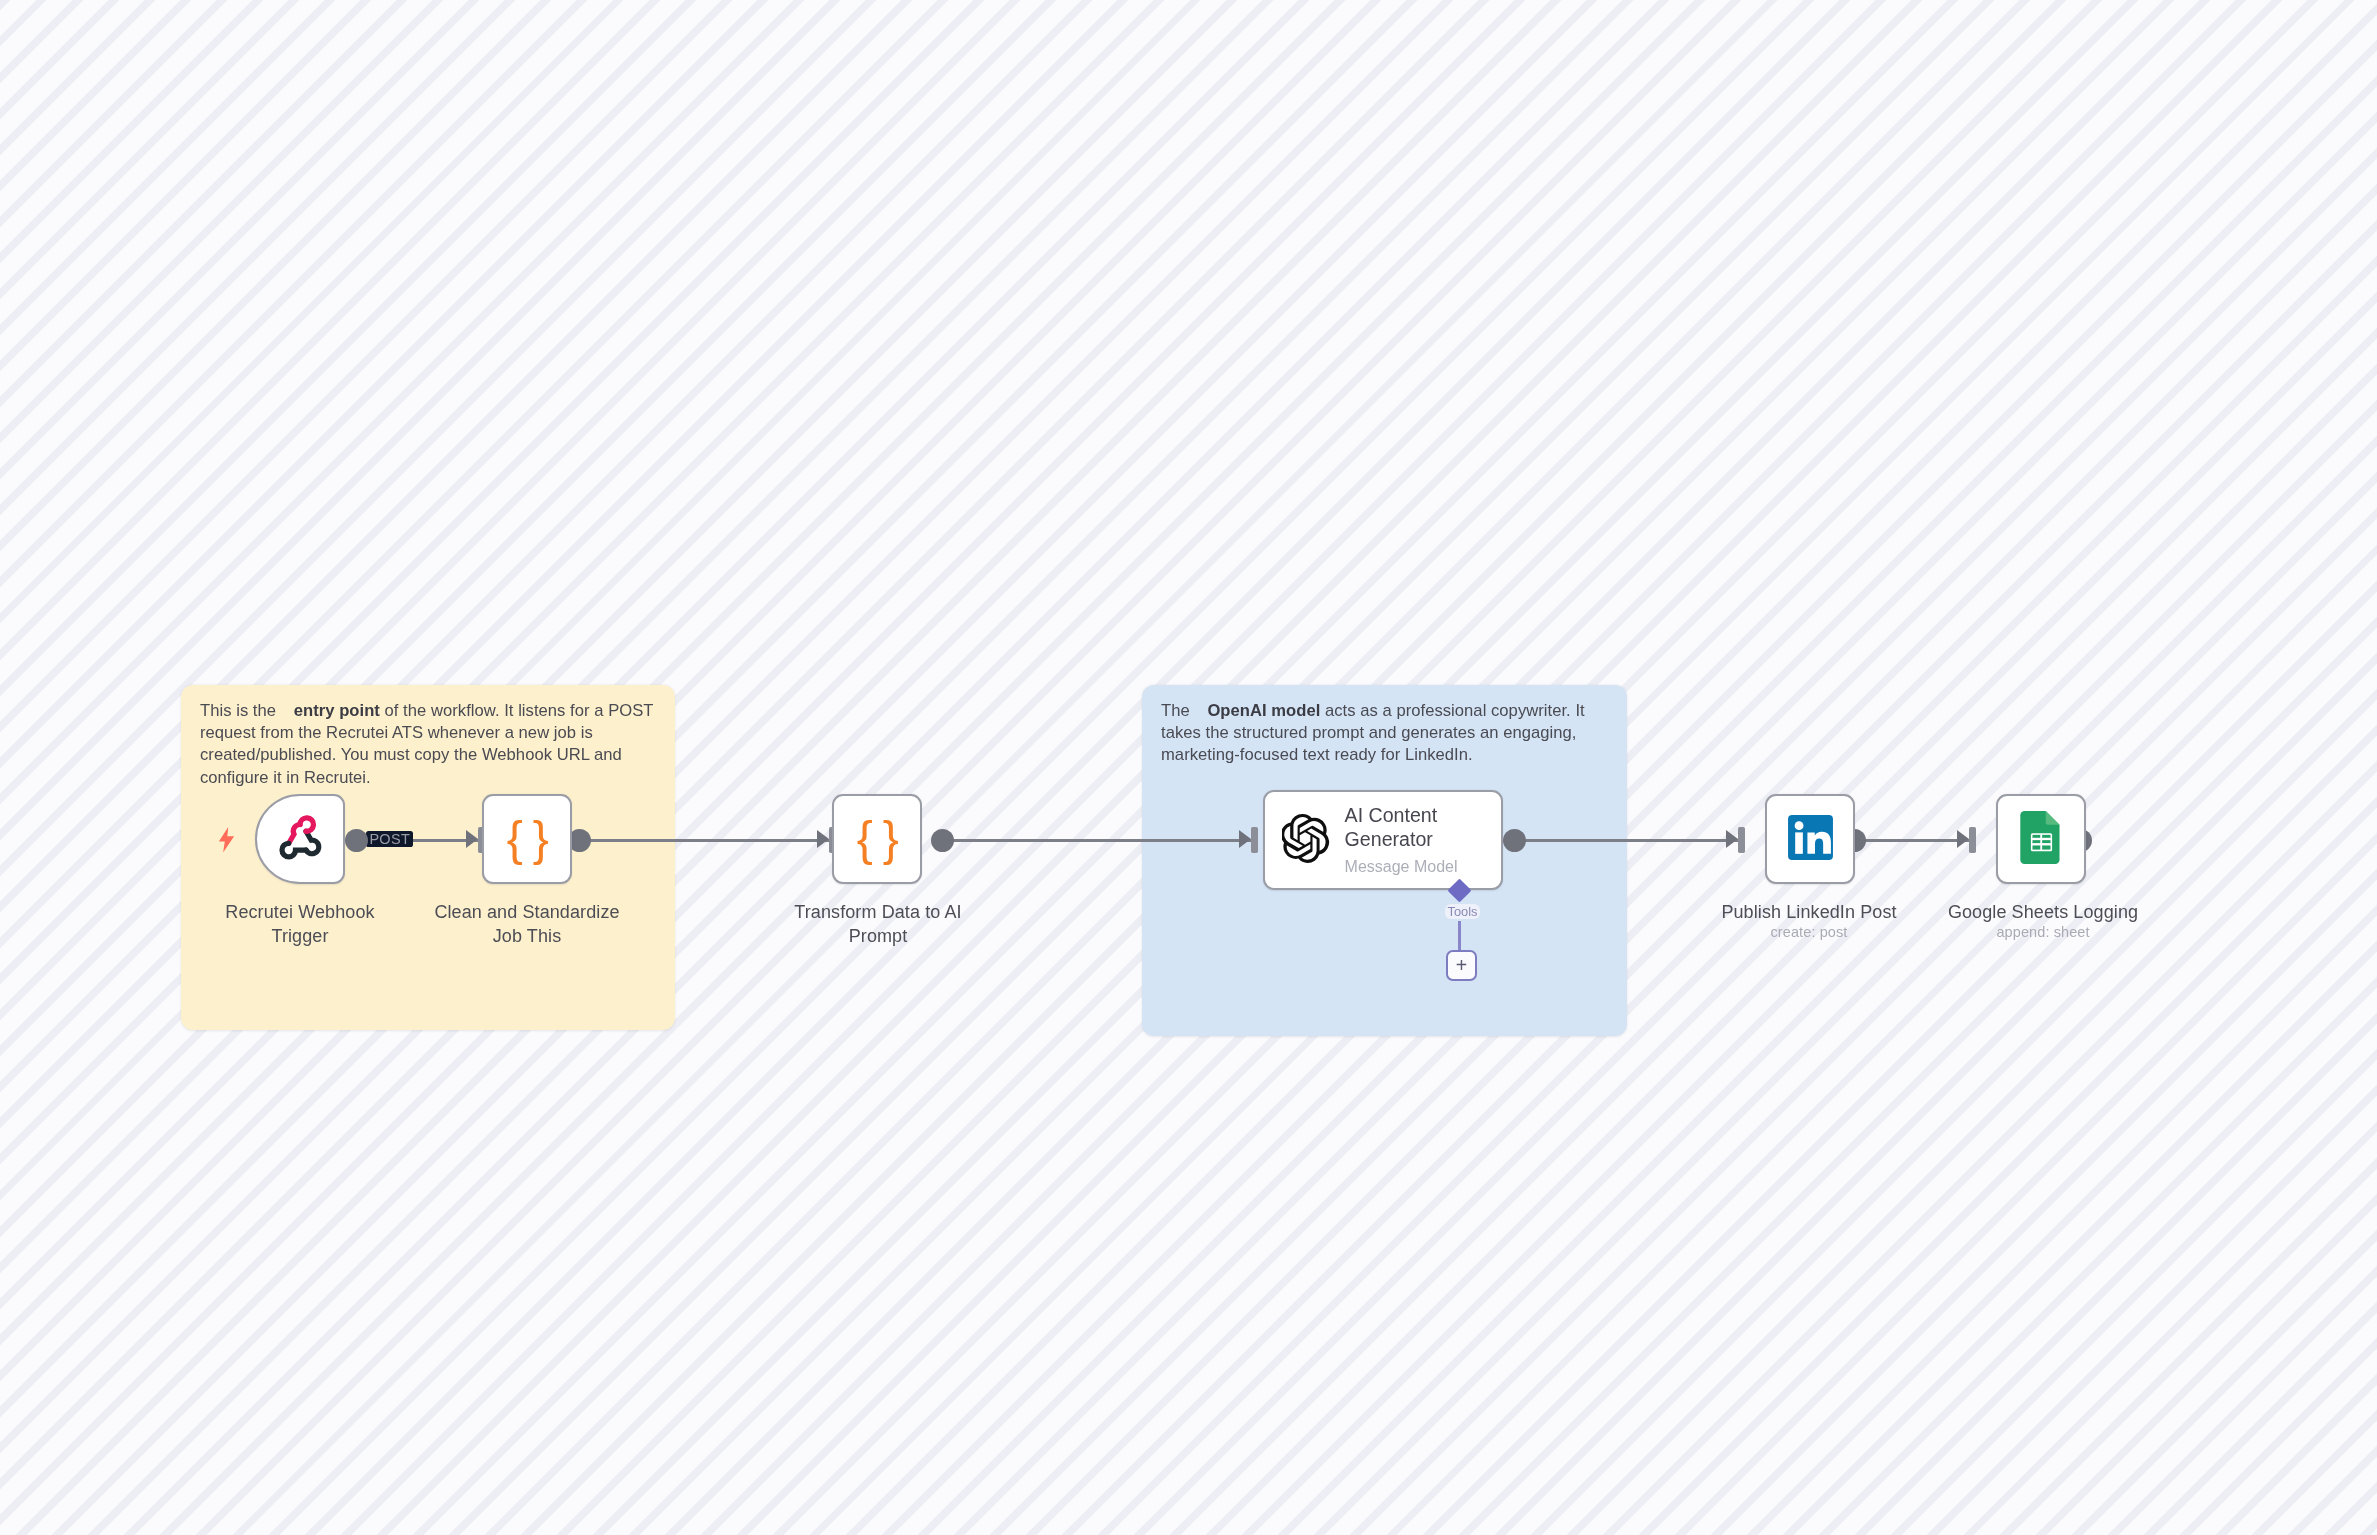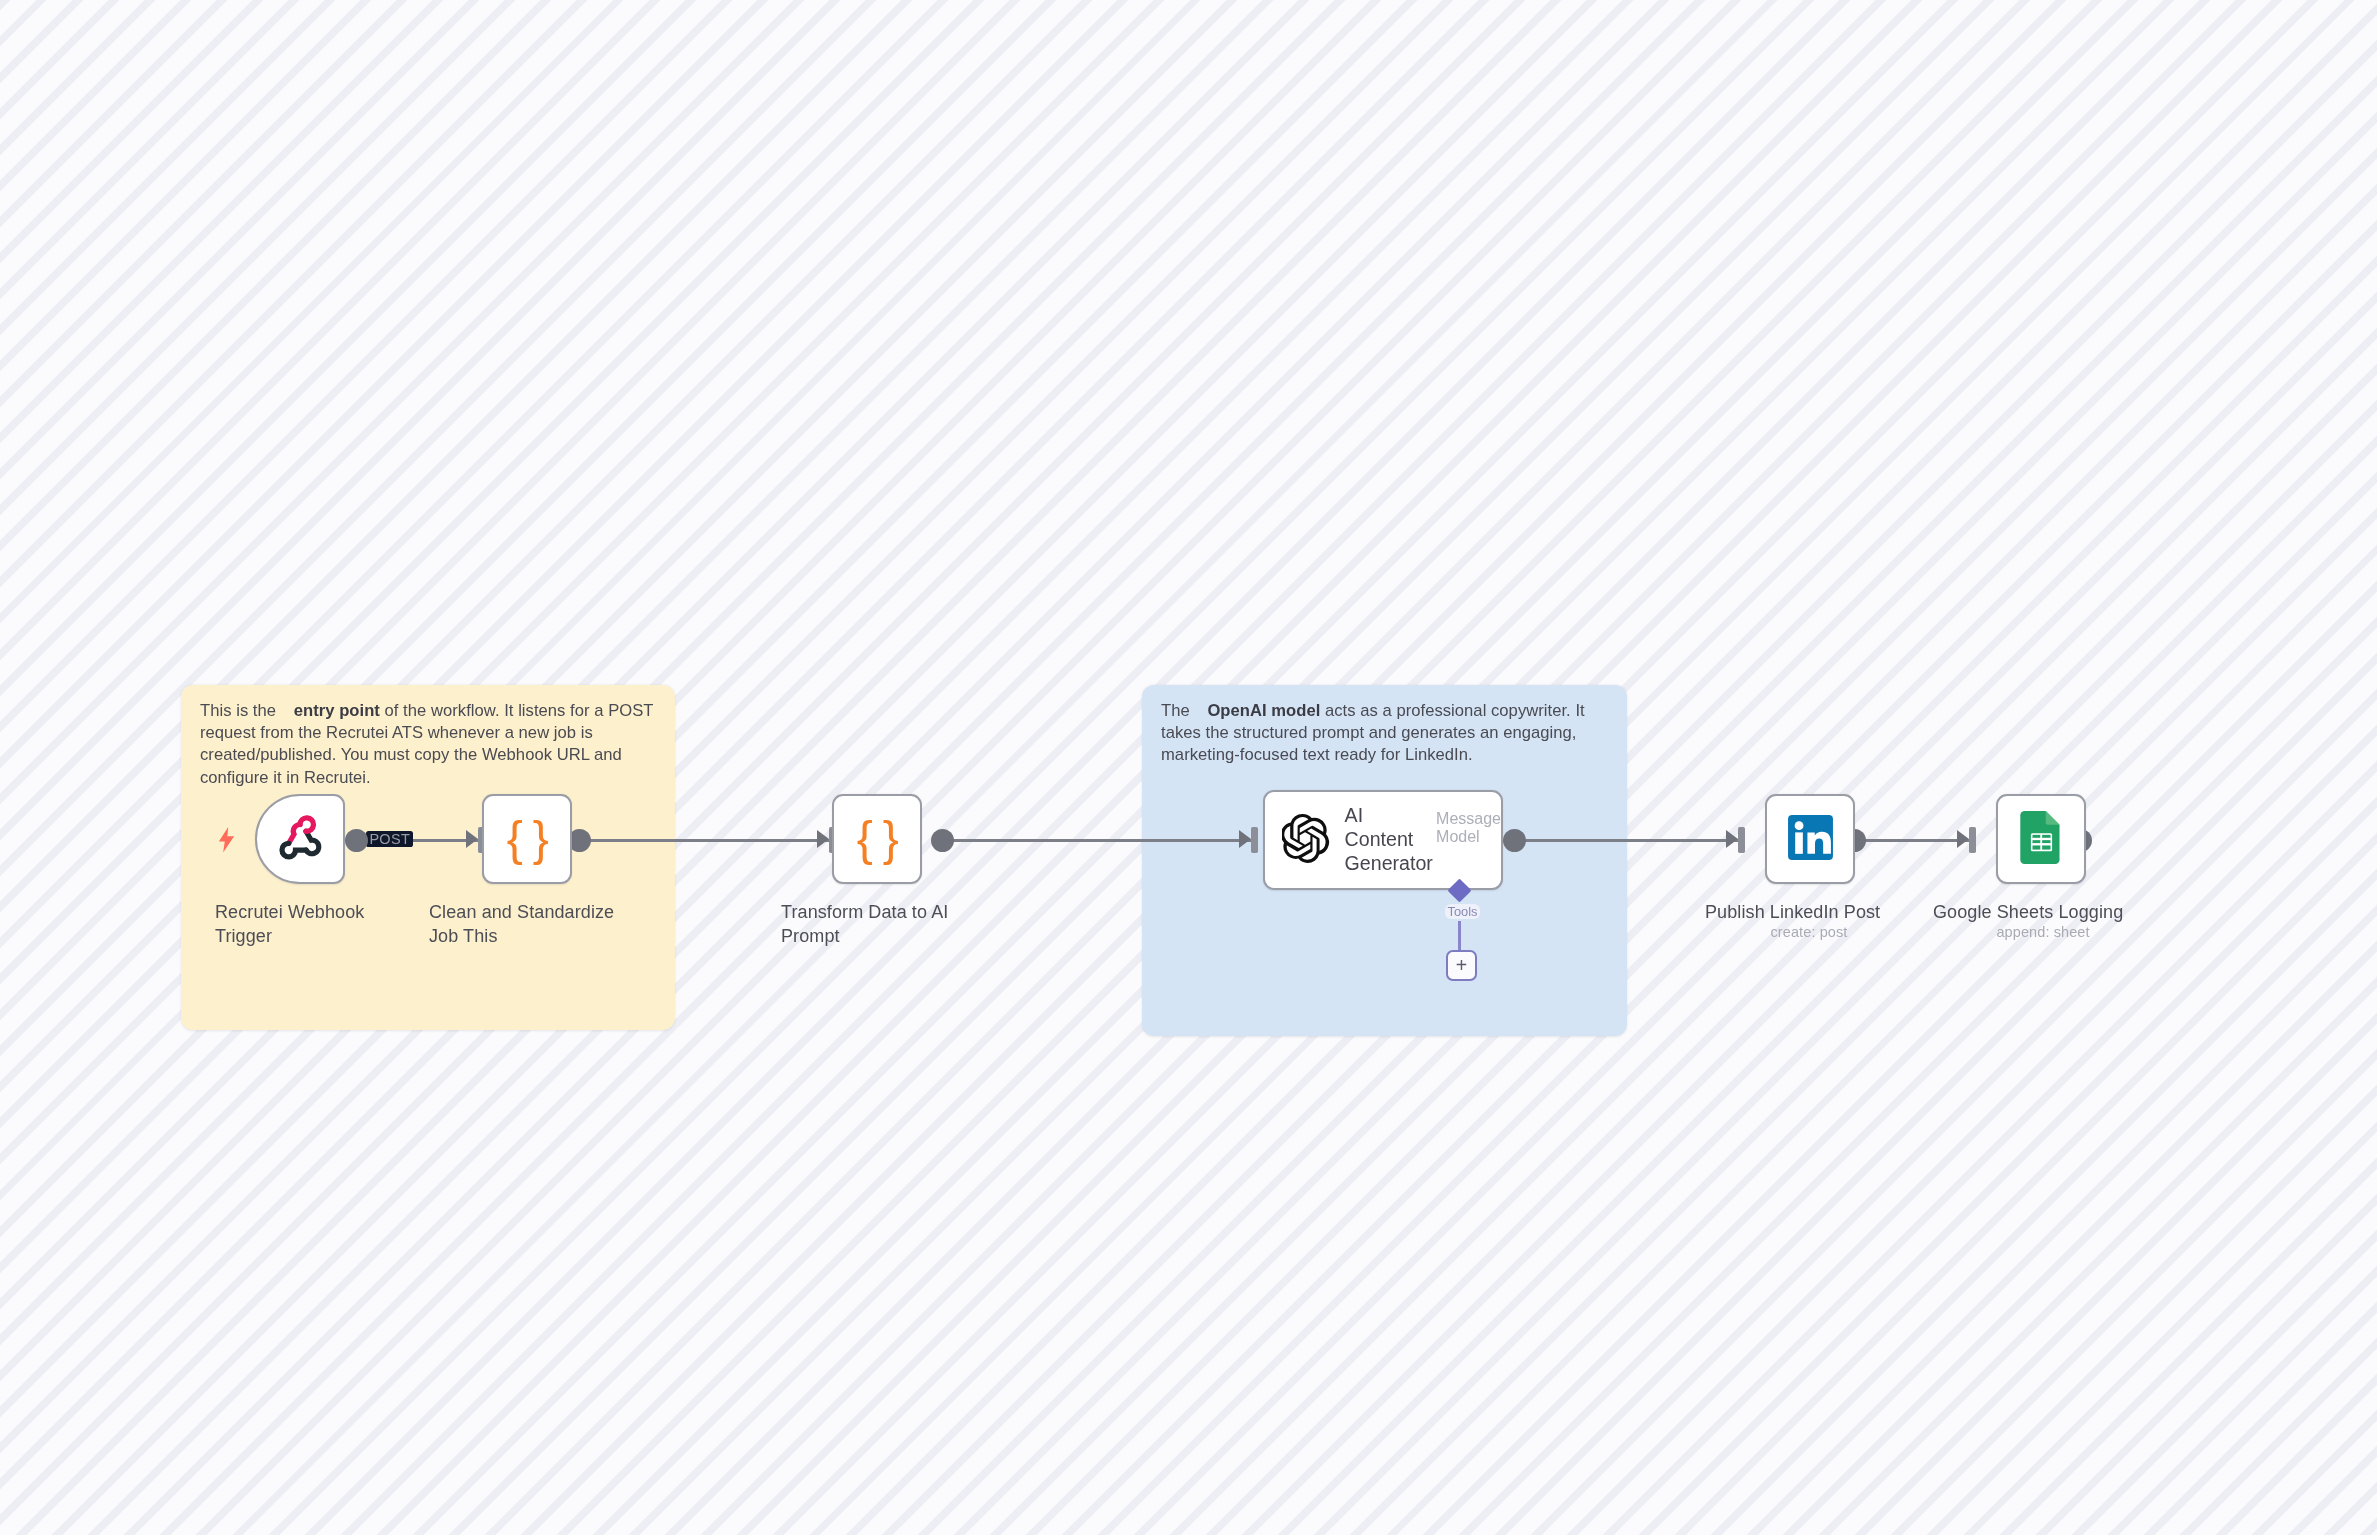--- a/index.html
+++ b/index.html
@@ -106,20 +106,21 @@
   }
   .node.wide {
     width: 240px; height: 100px;
     border-radius: 11px;
     justify-content: flex-start;
     padding-left: 17px;
   }
 
   .node-title {
     position: absolute;
+    text-align: center;
     font-size: 18px;
     line-height: 1.32;
     color: #4d4d56;
     letter-spacing: 0.1px;
   }
   .node-sub {
     position: absolute;
     text-align: center;
     font-size: 14.5px;
     color: #a9aab4;
@@ -137,21 +138,21 @@
 
   .lightning {
     position: absolute;
     color: #ff6d5a;
     font-size: 25.5px;
     line-height: 1;
   }
 
   
   .oa-inner { display: flex; align-items: center; gap: 13.6px; }
-  .oa-text { display: flex; flex-direction: row; }
+  .oa-text { display: flex; flex-direction: column; }
   .oa-title {
     font-size: 19.6px;
     color: #46464f;
     line-height: 1.22;
     max-width: 128px;
   }
   .oa-sub {
     font-size: 16px;
     color: #adaeb8;
     margin-top: 6px;

